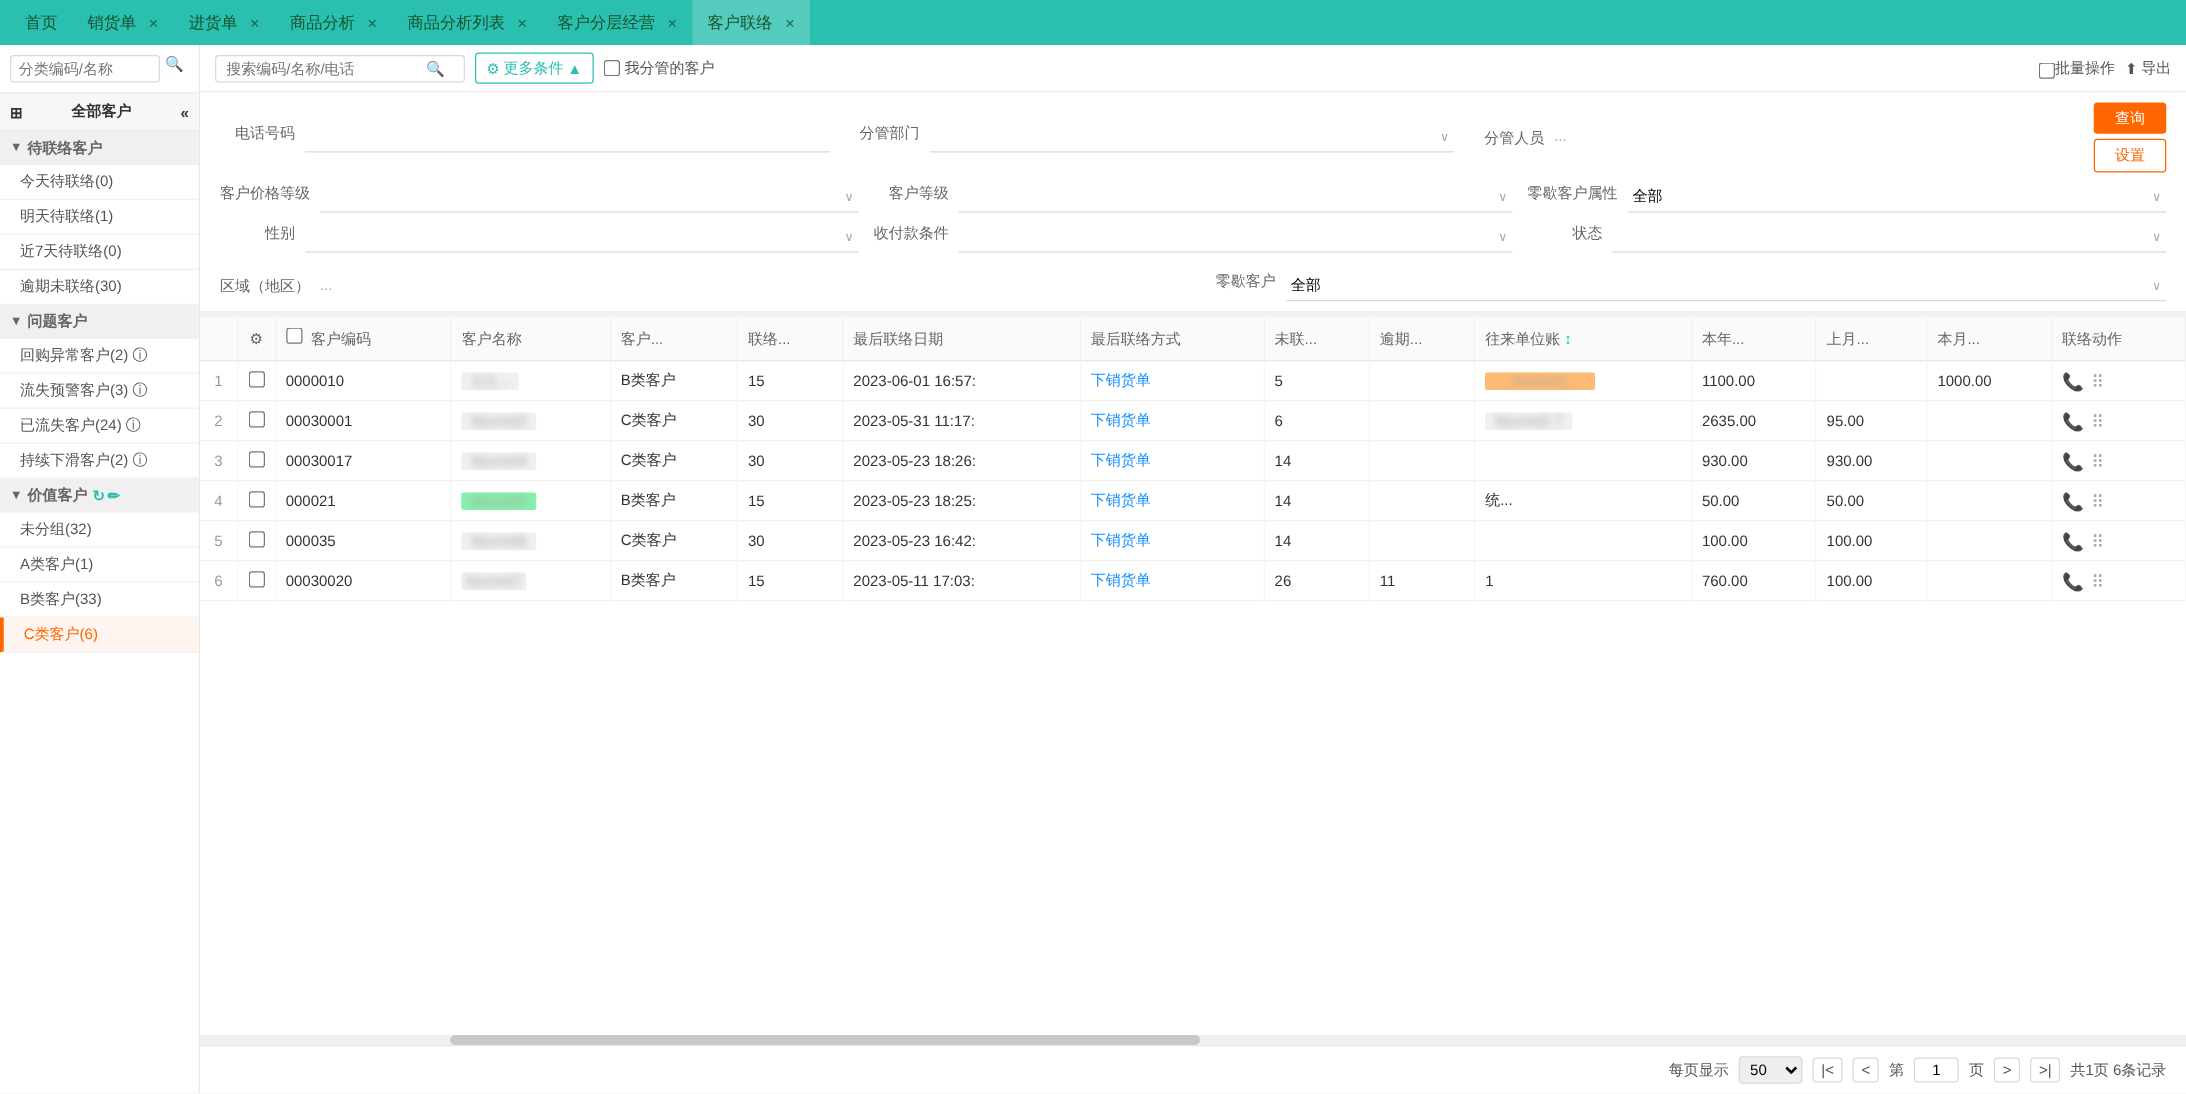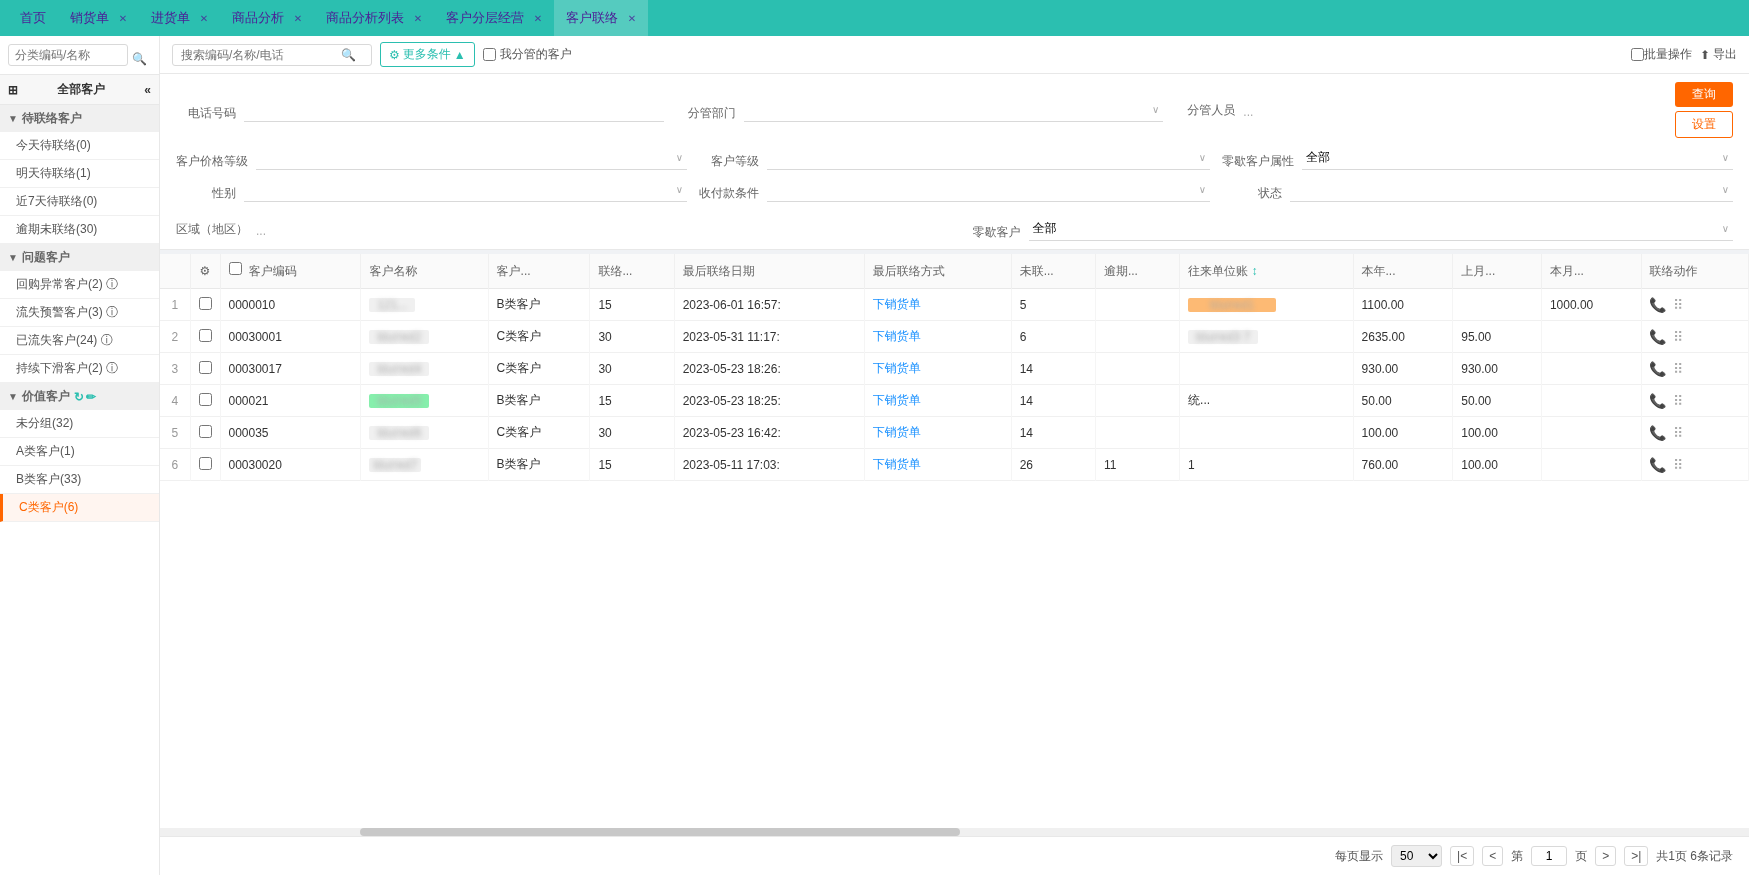--- a/index.html
+++ b/index.html
@@ -14,21 +14,21 @@
       padding: 0 8px;
       color: white;
       flex-shrink: 0;
     }
     .nav-item {
       padding: 0 12px;
       height: 36px;
       line-height: 36px;
       cursor: pointer;
       white-space: nowrap;
-      color: #4c1d95;
+      color: #14532d;
       font-size: 13px;
     }
     .nav-item.active { background: rgba(255,255,255,0.2); }
     .nav-item .close-x { margin-left: 6px; font-size: 10px; opacity: 0.8; }
 
     
     .main-layout {
       display: flex;
       height: calc(100vh - 36px);
       overflow: hidden;
@@ -37,21 +37,21 @@
     
     .sidebar {
       width: 160px;
       background: white;
       border-right: 1px solid #e8e8e8;
       overflow-y: auto;
       flex-shrink: 0;
     }
     .sidebar-search {
       display: flex;
-      align-items: flex-end;
+      align-items: flex-start;
       padding: 8px;
       border-bottom: 1px solid #e8e8e8;
     }
     .sidebar-search input {
       border: 1px solid #d9d9d9;
       border-radius: 3px;
       padding: 3px 6px;
       width: 120px;
       font-size: 12px;
       outline: none;
@@ -139,21 +139,21 @@
       cursor: pointer;
     }
     .toolbar-right {
       margin-left: auto;
       display: flex;
       gap: 8px;
       align-items: center;
     }
     .btn-batch {
       display: flex;
-      align-items: center;
+      align-items: flex-end;
       gap: 0;
       color: #555;
       cursor: pointer;
       font-size: 12px;
     }
     .btn-export {
       display: flex;
       align-items: center;
       gap: 3px;
       color: #555;
@@ -169,21 +169,21 @@
     }
     .filter-row {
       display: flex;
       align-items: center;
       gap: 12px;
       margin-bottom: 8px;
     }
     .filter-row:last-child { margin-bottom: 0; margin-top: 15px; }
     .filter-field {
       display: flex;
-      align-items: flex-end;
+      align-items: flex-start;
       flex: 1;
       gap: 8px;
     }
     .filter-label {
       color: #666;
       white-space: nowrap;
       min-width: 60px;
       text-align: right;
     }
     .filter-input {

